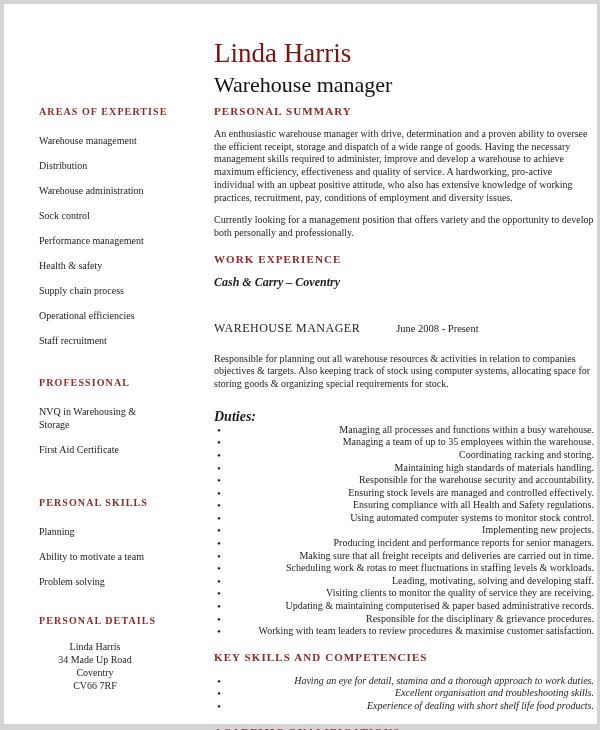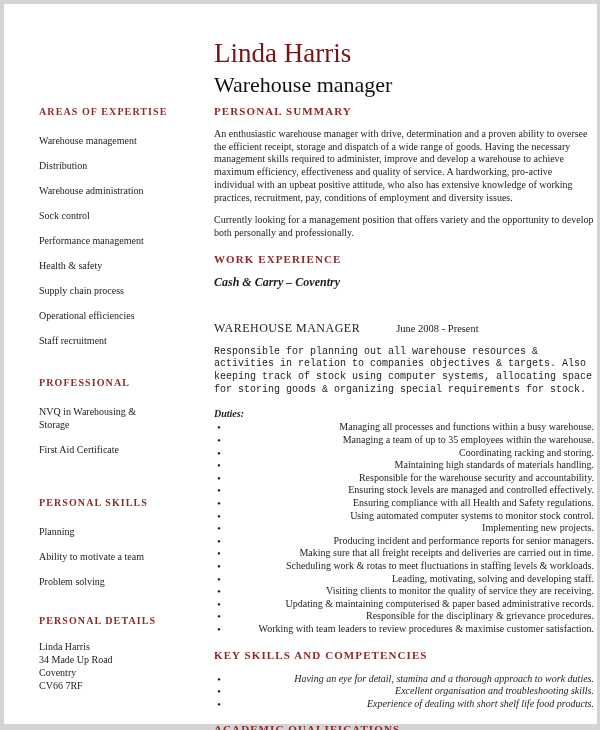--- a/index.html
+++ b/index.html
@@ -34,21 +34,21 @@
   ul { list-style: none; }
   .sb-item {
     font-size: 10px;
     line-height: 13px;
     color: #222222;
   }
   .spaced .sb-item { margin-bottom: 12px; }
   .tight .sb-item { margin-bottom: 0; }
   .sb-section.s2 { margin-top: 30px; }
   .sb-section.s3 { margin-top: 41px; }
-  .sb-section.s4 { margin-top: 18px; }
+  .sb-section.s4 { margin-top: 18px; text-align: center; }
   .sb-section.s4 .sb-heading { margin-bottom: 14px; }
 
   
   .main {
     position: absolute;
     left: 210px; top: 34px;
     width: 380px;
   }
   .name {
     color: #7a1414;
@@ -80,26 +80,26 @@
   .section { margin-top: 13px; }
   .employer {
     font-size: 12px;
     font-weight: bold;
     font-style: italic;
     line-height: 13px;
   }
   .role-line { font-size: 12px; line-height: 15px; margin-top: 32px; }
   .role { letter-spacing: 0.5px; }
   .dates { font-size: 10.5px; margin-left: 36px; }
-  .we-intro { margin-top: 10px; font-family: Liberation Mono, monospace; }
+  .we-intro { margin-top: 17px; }
   .duties-label {
-    font-size: 10px;
+    font-size: 14px;
     font-weight: bold;
     font-style: italic;
-    margin-top: 11px;
+    margin-top: 19px;
     line-height: 13px;
   }
   .bullets { margin-top: 1px; }
   .bullet {
     font-size: 10px;
     line-height: 12.6px;
     padding-left: 15px;
     position: relative;
     color: #1c1c1c;
     text-align: right;

